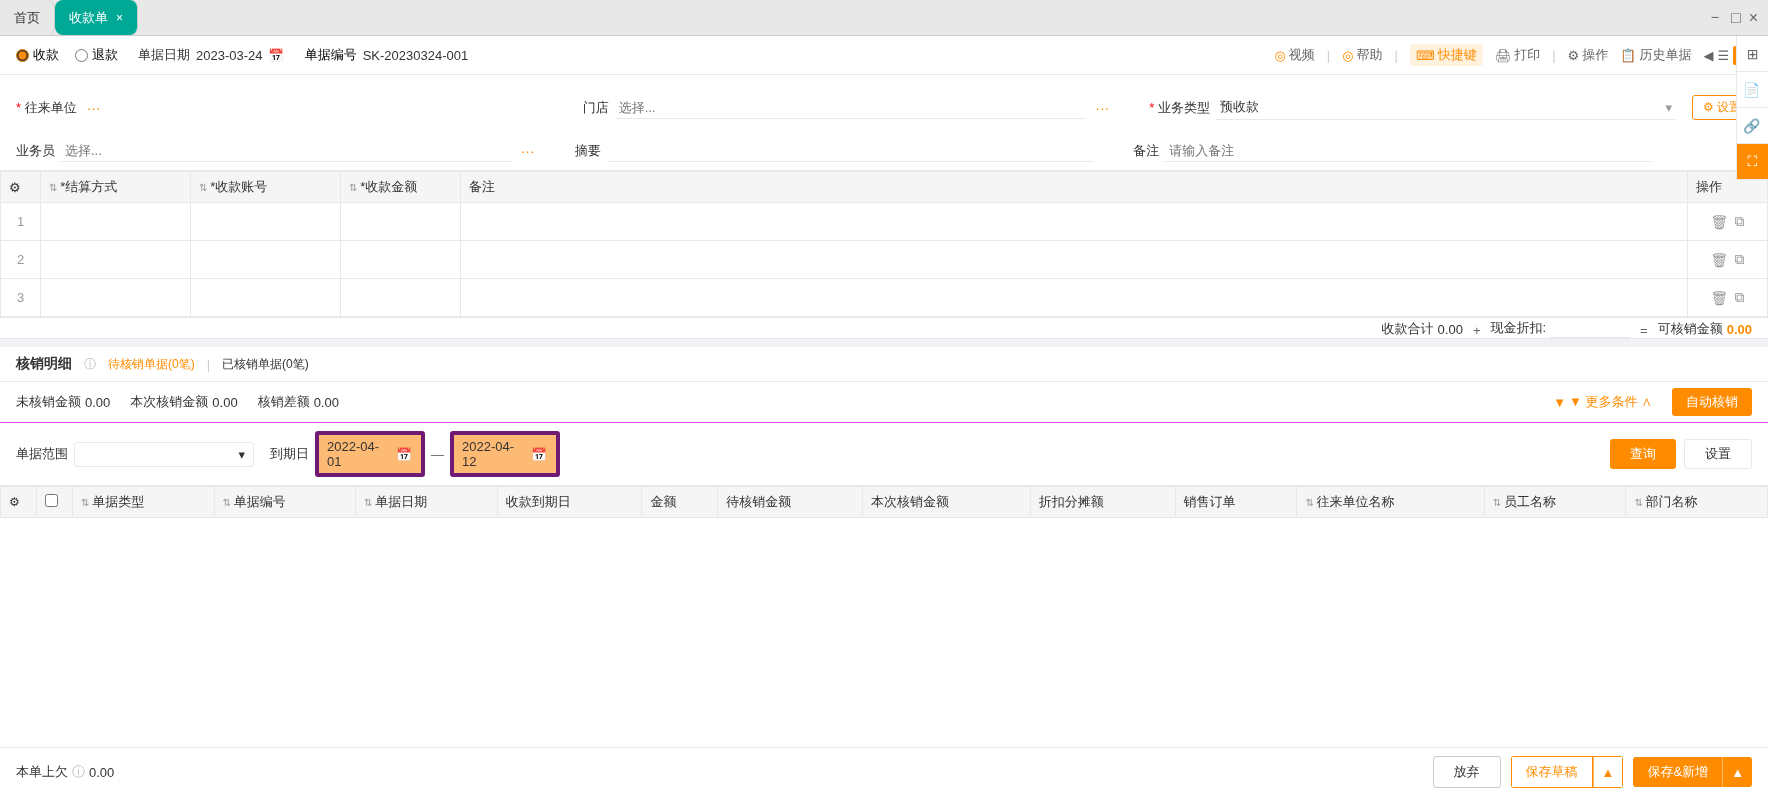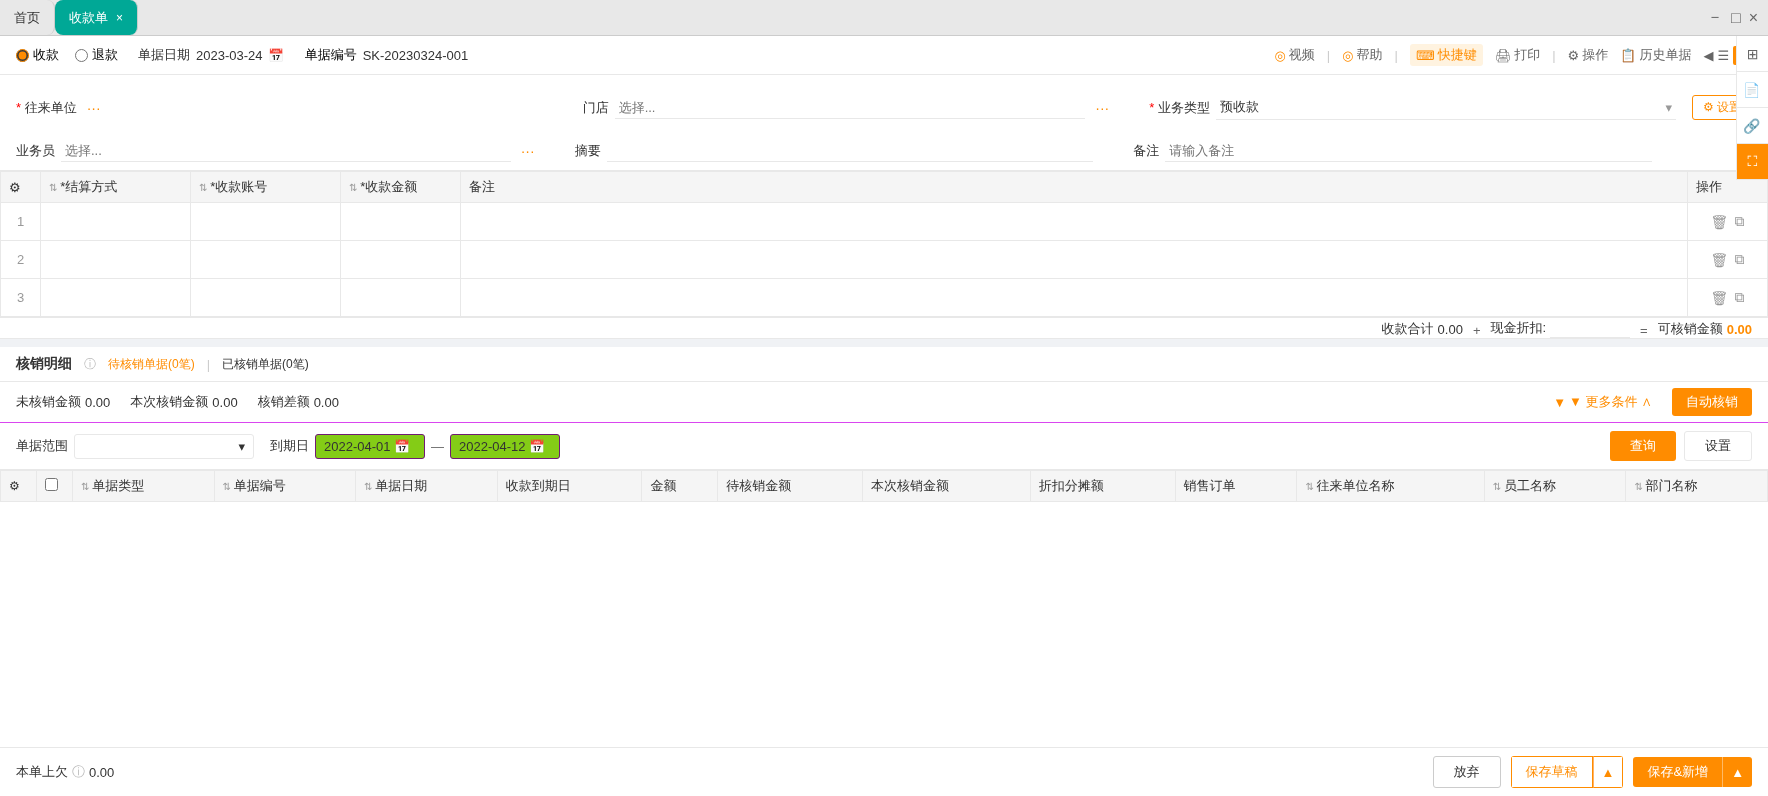--- a/index.html
+++ b/index.html
@@ -145,22 +145,22 @@
       flex-shrink: 0; flex-wrap: wrap;
     }
     .filter-group { display: flex; align-items: center; gap: 6px; }
     .filter-label { color: #333; white-space: nowrap; }
     .filter-select {
       border: 1px solid #e8e8e8; padding: 4px 8px; border-radius: 3px;
       outline: none; color: #333; background: #fff; min-width: 200px;
       display: flex; align-items: center; justify-content: space-between; cursor: pointer;
     }
     .filter-date {
-      border: 1px solid #701a75; padding: 4px 8px; border-radius: 3px;
-      outline: none; color: #333; background: #84cc16; width: 110px; cursor: pointer;
+      border: 4px solid #701a75; padding: 4px 8px; border-radius: 3px;
+      outline: none; color: #333; background: #fdba74; width: 110px; cursor: pointer;
       display: flex; align-items: center; gap: 4px;
     }
     .date-sep { color: #666; }
     .query-btn {
       background: #ff8c00; color: #fff; border: none; padding: 5px 20px;
       border-radius: 3px; cursor: pointer; font-size: 13px; margin-left: auto;
     }
     .settings-btn2 {
       background: #fff; border: 1px solid #e8e8e8; color: #333; padding: 5px 20px;
       border-radius: 3px; cursor: pointer; font-size: 13px;

